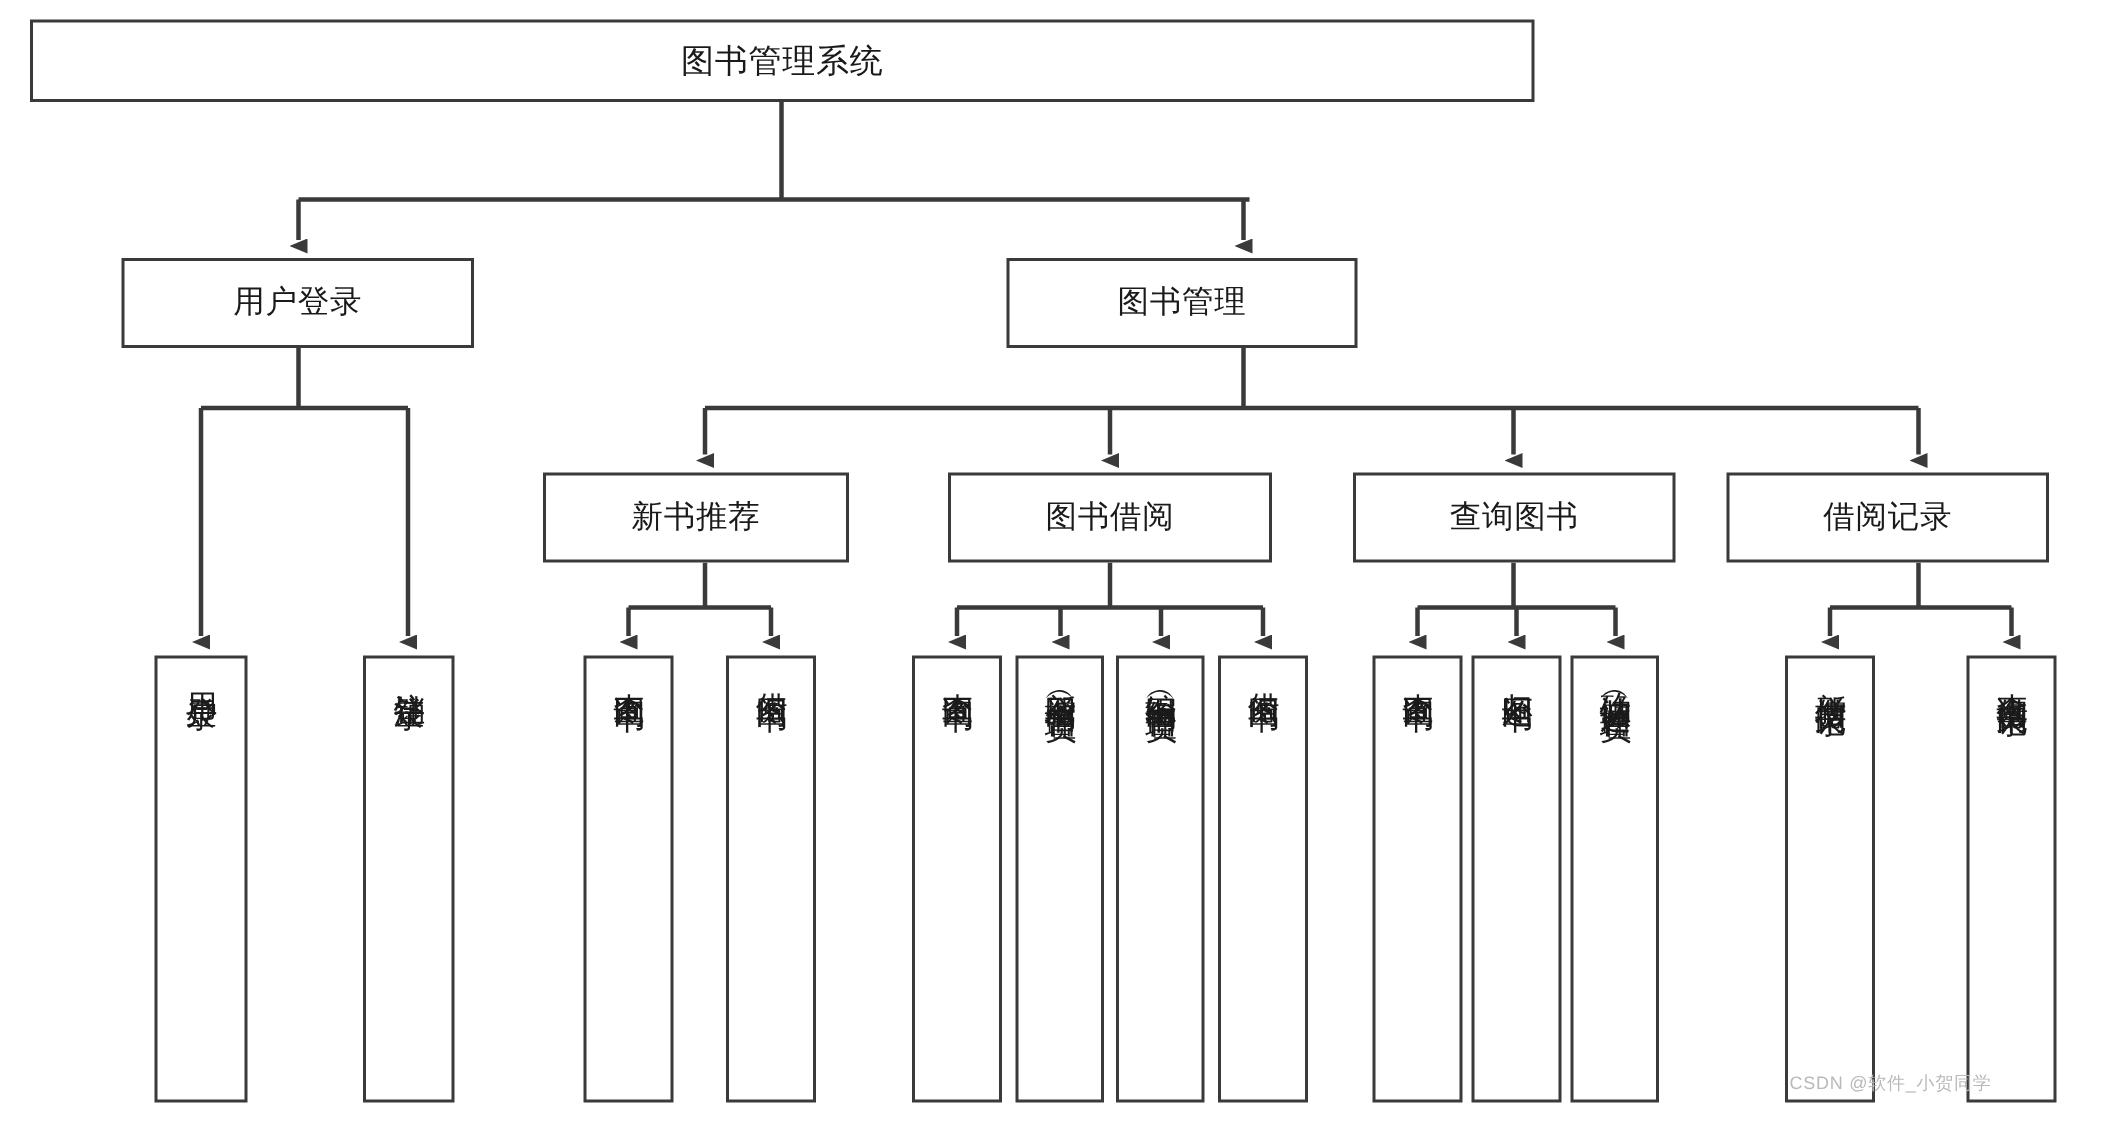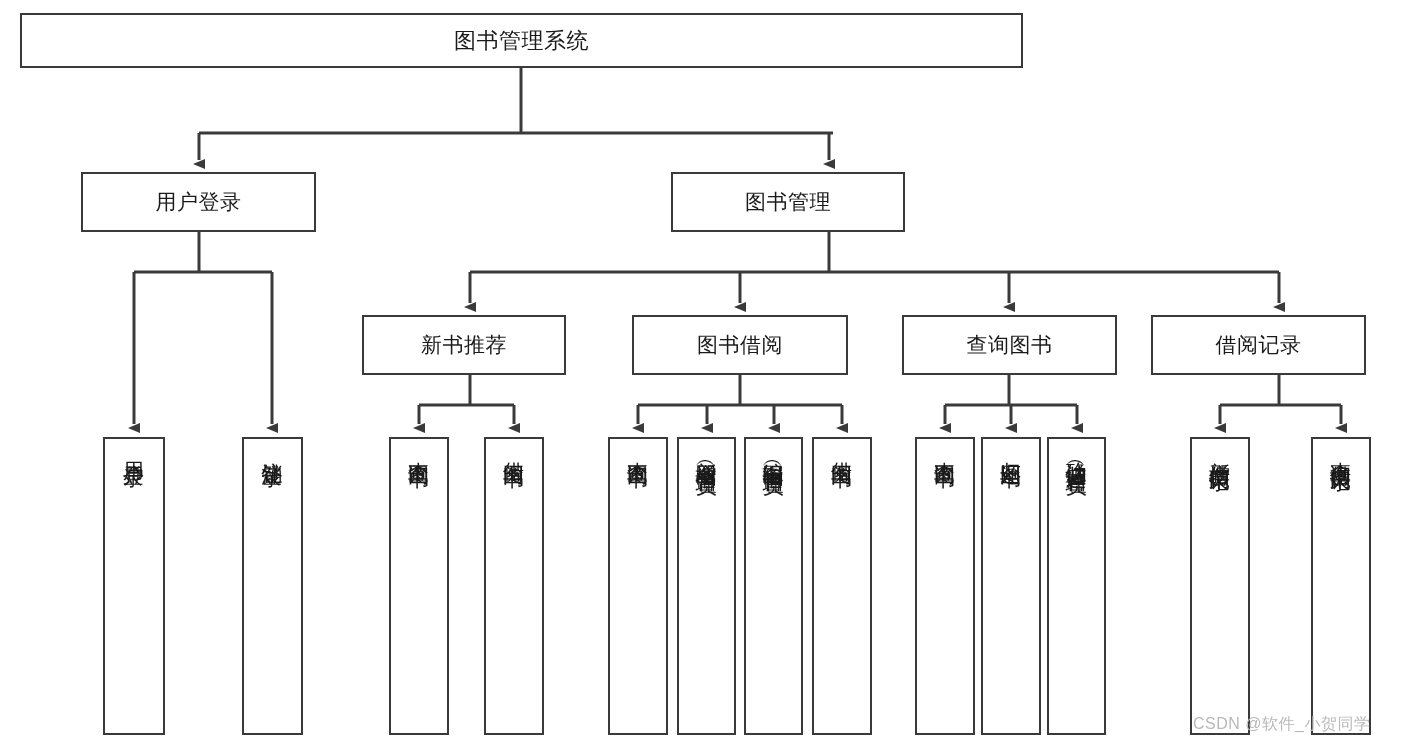--- a/index.html
+++ b/index.html
@@ -61,21 +61,21 @@
     writing-mode: vertical-rl;
     text-orientation: upright;
     font-size: 21px;
     line-height: 1.1;
     letter-spacing: 2px;
     white-space: nowrap;
   }
   .watermark {
     position: absolute;
     color: #b9b9b9;
-    font-size: 16px;
+    font-size: 12px;
     white-space: nowrap;
     z-index: 5;
     letter-spacing: 0.5px;
   }
 </style>
 </head>
 <body>
 
 <div id="canvas">
 

